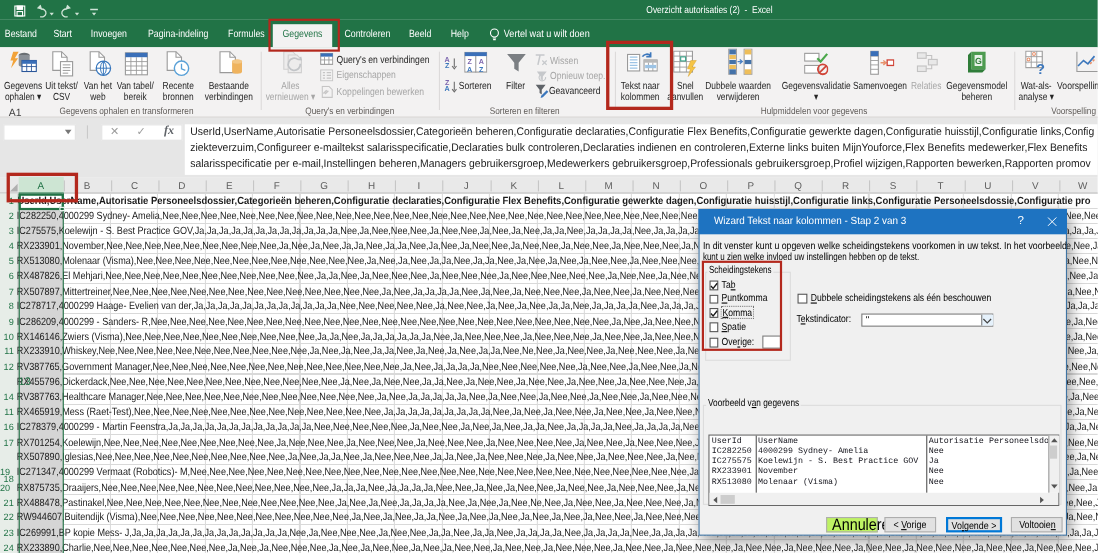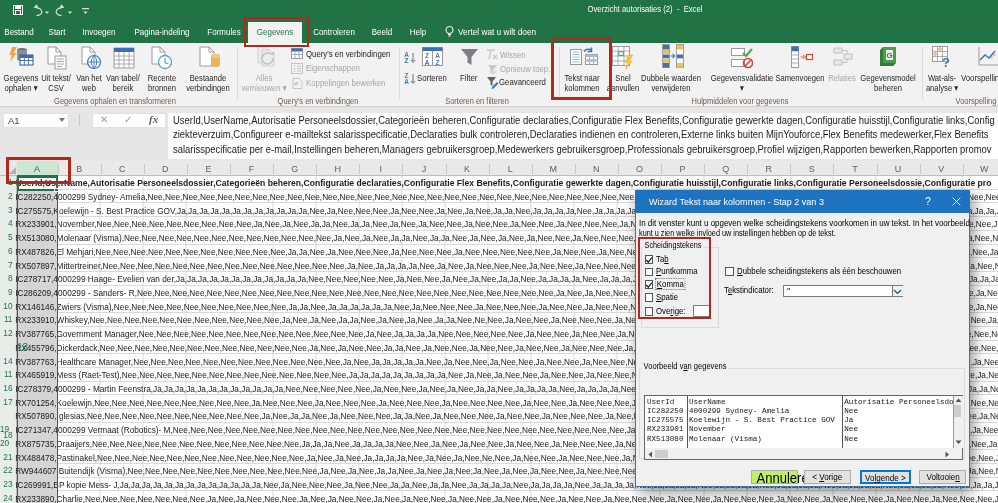--- a/index.html
+++ b/index.html
@@ -244,21 +244,21 @@
   </svg>
 <div class="abs ctr nw" style="left:907.0px;top:72.5px;width:70px;font-size:9.3px;color:#262626;line-height:10.8px;transform:scaleX(0.82);transform-origin:50% 50%;">Wat-als-<br>analyse&nbsp;▾</div>
 <svg class="abs" style="left:978px;top:46px" width="20" height="24" viewBox="0 0 20 24">
  <path d="M1 1 v18 h19" stroke="#9a9a9a" fill="none"></path>
  <path d="M2 14 l5 -5 l4 3 l6 -7" stroke="#3c77bc" stroke-width="1.5" fill="none"></path>
  <path d="M13 12 l5 -5" stroke="#e8926d" stroke-width="1.5" stroke-dasharray="2 1.5" fill="none"></path>
   </svg>
 <div class="abs nw" style="left:961px;top:72.5px;font-size:9.3px;color:#262626;transform:scaleX(0.84);transform-origin:0 50%;">Voorspelling</div>
 <div class="abs" style="left:0;top:107px;width:998px;height:54px;background:#e6e6e6;"></div>
 <div class="abs" style="left:3px;top:112.5px;width:66px;height:15px;background:#fff;border:1px solid #e1e1e1;box-sizing:border-box;"></div>
-<div class="abs" style="left:8px;top:115px;font-size:9.5px;color:#444;">A1</div>
+<div class="abs" style="left:8px;top:97px;font-size:9.5px;color:#444;">A1</div>
 <div class="abs" style="left:59px;top:117.5px;width:0;height:0;border-left:3.5px solid transparent;border-right:3.5px solid transparent;border-top:4px solid #777;"></div>
 <div class="abs" style="left:79px;top:114px;width:1px;height:12px;background:#c9c9c9;"></div>
 <div class="abs" style="left:92px;top:112.5px;width:74px;height:15px;background:#fff;border:1px solid #e1e1e1;box-sizing:border-box;"></div>
 <div class="abs" style="left:100px;top:114px;font-size:10px;color:#9b9b9b;">✕</div>
 <div class="abs" style="left:124px;top:114px;font-size:10px;color:#9b9b9b;">✓</div>
 <div class="abs" style="left:149px;top:113px;font-size:11px;color:#5f6368;font-family:'Liberation Serif',serif;font-style:italic;font-weight:bold;">fx</div>
 <div class="abs" style="left:168px;top:112.5px;width:830px;height:46px;background:#fff;"></div>
 <div class="abs nw" id="fl1" style="left:173px;top:114.5px;font-size:10px;color:#1a1a1a;transform:scaleX(0.944);transform-origin:0 50%;">UserId,UserName,Autorisatie Personeelsdossier,Categorieën beheren,Configuratie declaraties,Configuratie Flex Benefits,Configuratie gewerkte dagen,Configuratie huisstijl,Configuratie links,Config</div>
 <div class="abs nw" id="fl2" style="left:173px;top:129px;font-size:10px;color:#1a1a1a;transform:scaleX(0.944);transform-origin:0 50%;">ziekteverzuim,Configureer e-mailtekst salarisspecificatie,Declaraties bulk controleren,Declaraties indienen en controleren,Externe links buiten MijnYouforce,Flex Benefits medewerker,Flex Benefits</div>
 <div class="abs nw" id="fl3" style="left:173px;top:143.5px;font-size:10px;color:#1a1a1a;transform:scaleX(0.944);transform-origin:0 50%;">salarisspecificatie per e-mail,Instellingen beheren,Managers gebruikersgroep,Medewerkers gebruikersgroep,Professionals gebruikersgroep,Profiel wijzigen,Rapporten bewerken,Rapporten promov</div>

